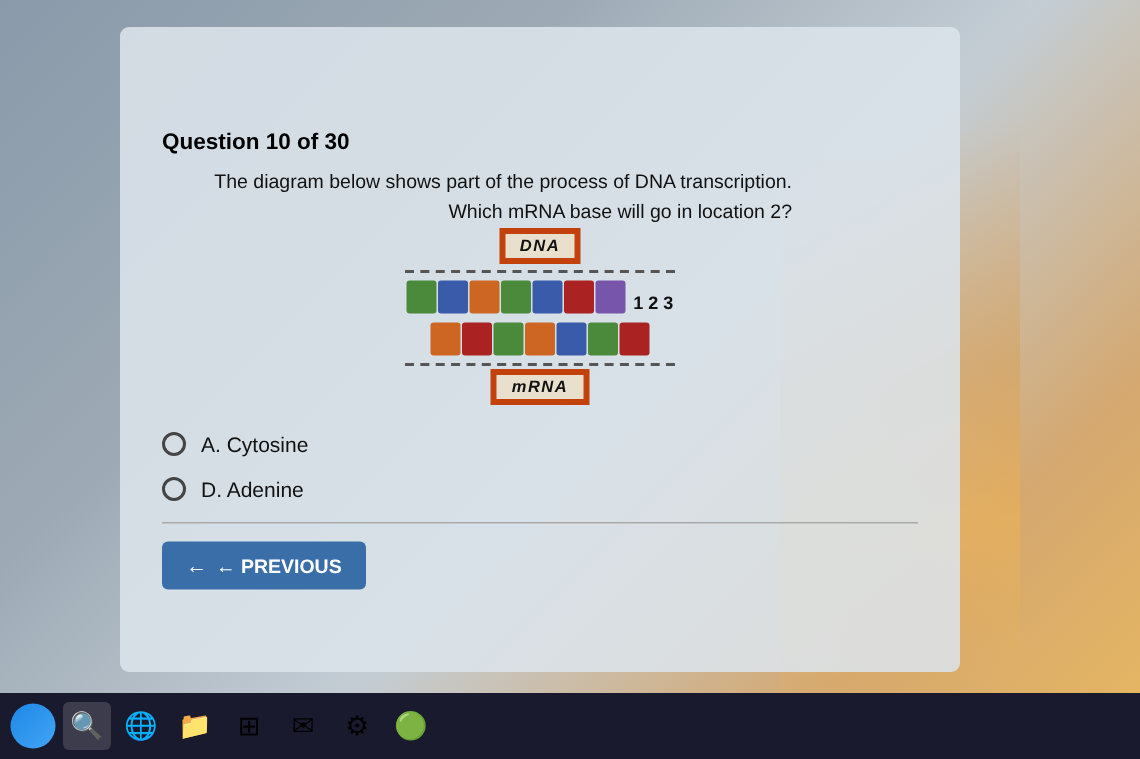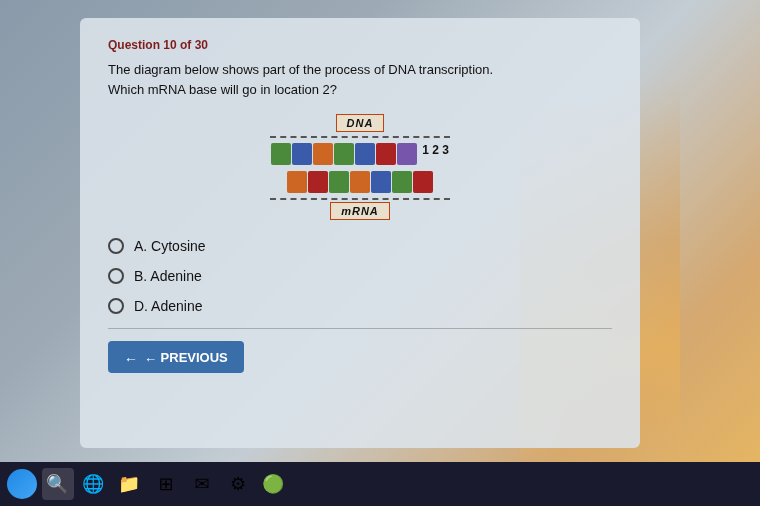--- a/index.html
+++ b/index.html
@@ -29,64 +29,66 @@
       left: 80px;
       width: 560px;
       height: 430px;
       background: rgba(220, 228, 235, 0.88);
       border-radius: 6px;
       padding: 20px 28px;
       z-index: 1;
     }
 
     .question-number {
-      font-size: 12px;
-      font-weight: bold;
-      color: #7f1d1d;
+      font-size: 15px;
+      font-weight: bold;
+      color: #000000;
       margin-bottom: 8px;
+      margin-top: 48px;
     }
 
     .question-text {
       font-size: 13px;
       color: #111;
       line-height: 1.5;
-      margin-bottom: 15px;
+      margin-bottom: 2px;
       max-width: 420px;
+      text-align: right;
     }
 
     
     .diagram-area {
       display: flex;
       flex-direction: column;
       align-items: center;
       margin-bottom: 18px;
     }
 
     .dna-label, .mrna-label {
-      border: 1px solid #c2410c;
+      border: 4px solid #c2410c;
       background: #e8e0cc;
       font-size: 11px;
       font-weight: bold;
       padding: 2px 10px;
       letter-spacing: 1px;
       color: #111;
       font-style: italic;
     }
 
     .dna-label {
       margin-bottom: 2px;
     }
 
     .mrna-label {
       margin-top: 0;
     }
 
     .dna-strand {
       display: flex;
-      align-items: flex-start;
+      align-items: flex-end;
       gap: 1px;
       margin: 3px 0;
     }
 
     .dna-dashes {
       border-top: 2px dashed #555;
       width: 180px;
       margin: 2px 0;
     }
 
@@ -263,24 +265,20 @@
     <div class="mrna-label">mRNA</div>
   </div>
 
   <div class="options-area">
 
     <div class="option-row">
       <div class="option-radio"></div>
       <span class="option-label">A. Cytosine</span>
     </div>
 
-    <div class="option-row">
-      <div class="option-radio"></div>
-      <span class="option-label">B. Adenine</span>
-    </div>
 
 
     <div class="option-row">
       <div class="option-radio"></div>
       <span class="option-label">D. Adenine</span>
     </div>
   </div>
 
   <hr class="divider">
 

